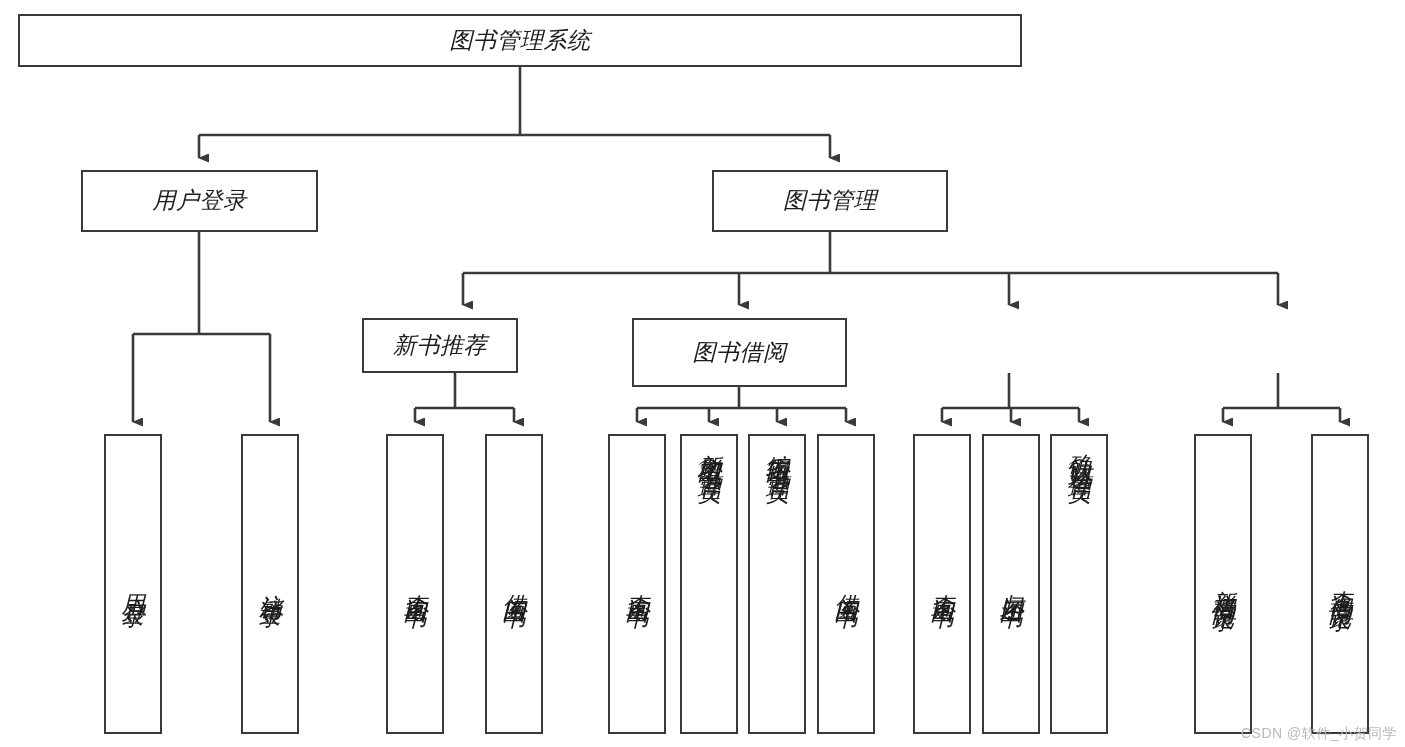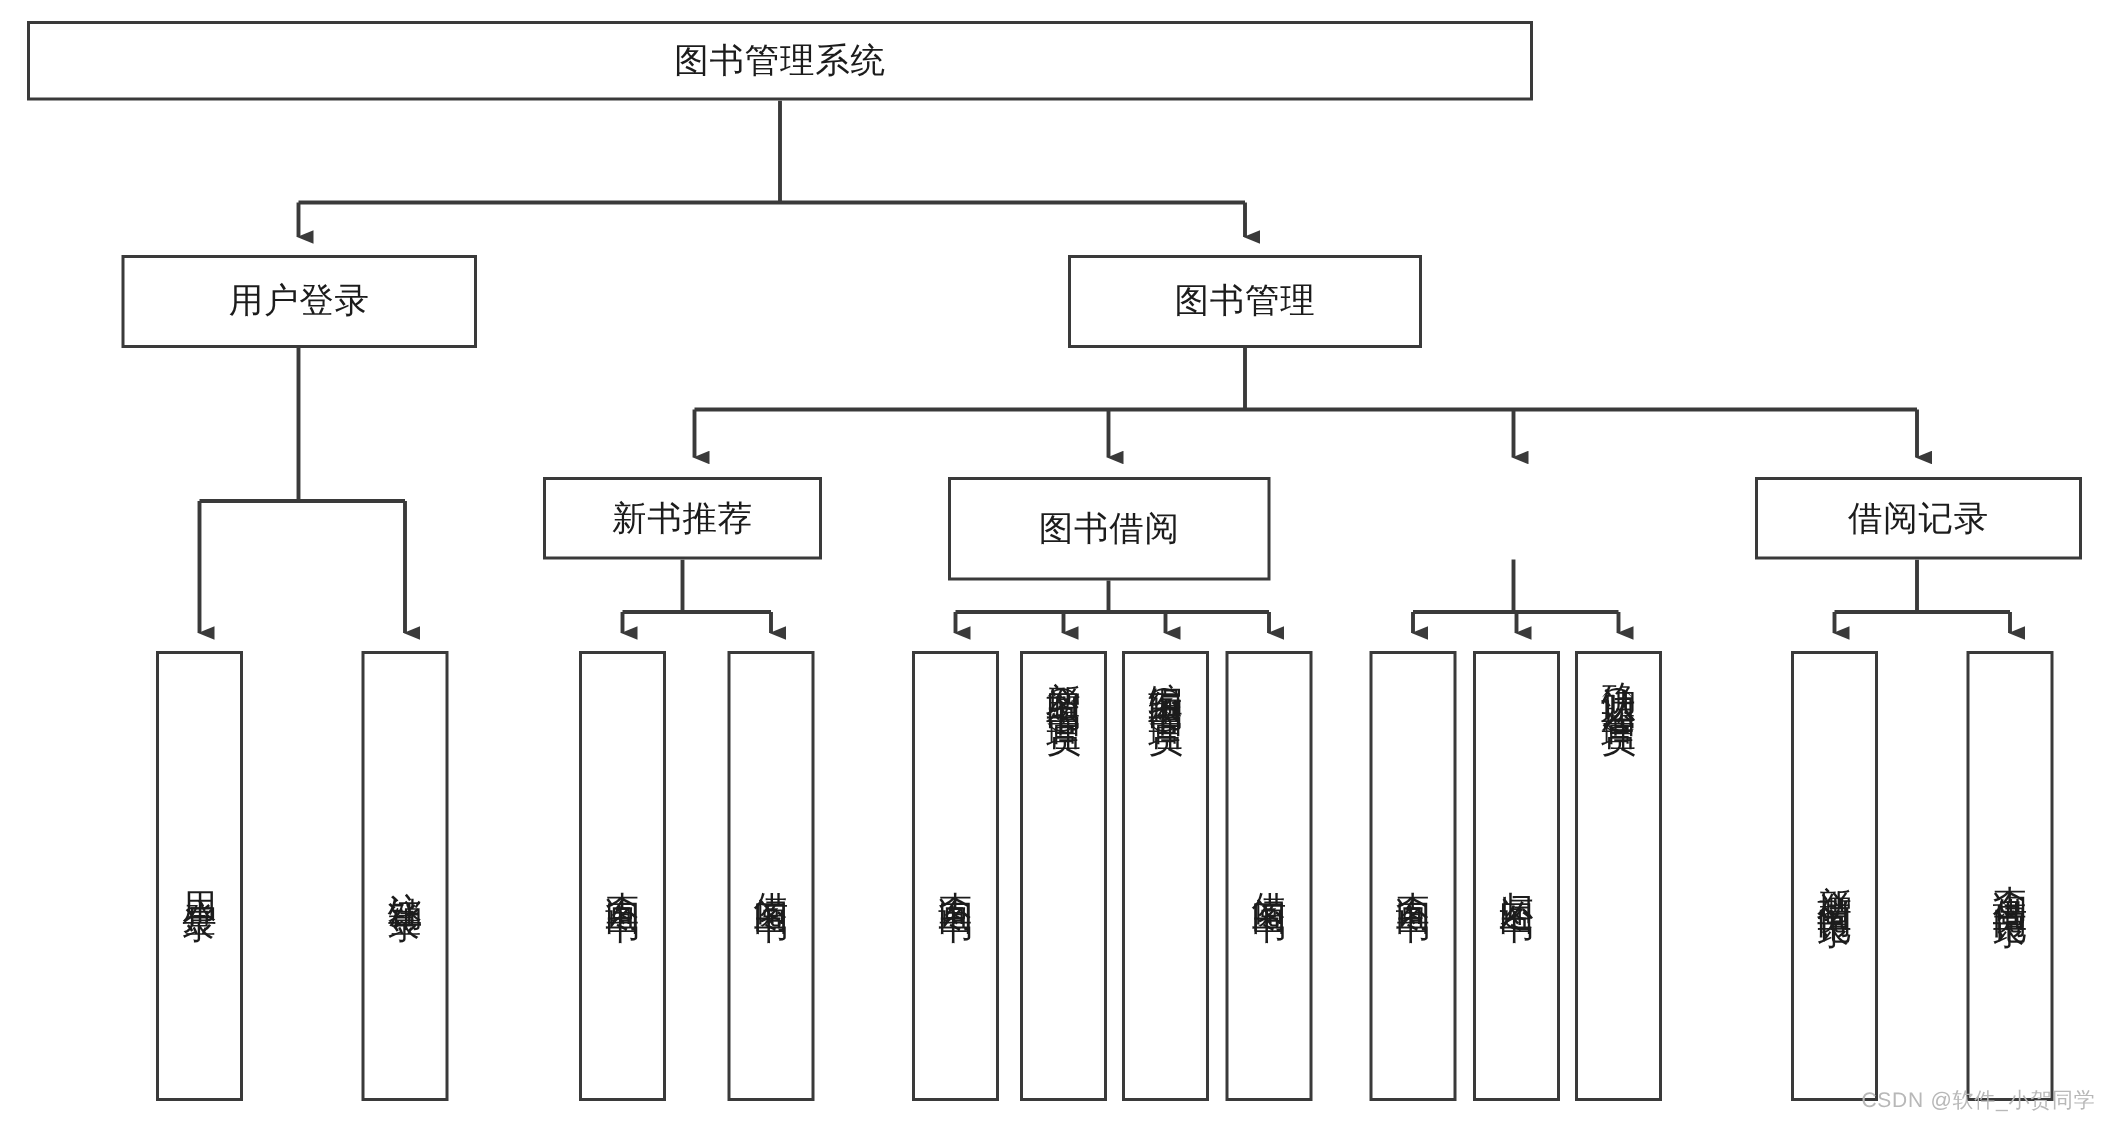--- a/index.html
+++ b/index.html
@@ -28,20 +28,21 @@
     height: 747px;
   }
   .node-box {
     position: absolute;
     box-sizing: border-box;
     border: 2px solid #3a3a3a;
     background: #ffffff;
     display: flex;
     align-items: center;
     justify-content: center;
+    font-style: italic;
   }
   .node-box.horizontal .node-label {
     font-size: 23px;
     color: #1c1c1c;
     line-height: 1.1;
     letter-spacing: 0.5px;
     white-space: nowrap;
   }
   .node-box.vertical {
     align-items: flex-start;
@@ -131,28 +132,25 @@
     <span class="node-label">图书管理系统</span>
   </div>
 
   <div class="node-box horizontal" style="left:81px; top:170px; width:237px; height:62px;">
     <span class="node-label">用户登录</span>
   </div>
   <div class="node-box horizontal" style="left:712px; top:170px; width:236px; height:62px;">
     <span class="node-label">图书管理</span>
   </div>
 
-  <div class="node-box horizontal" style="left:362px; top:318px; width:186px; height:55px;justify-content:center;">
+  <div class="node-box horizontal" style="left:362px; top:318px; width:156px; height:55px;justify-content:center;">
     <span class="node-label">新书推荐</span>
   </div>
   <div class="node-box horizontal" style="left:632px; top:318px; width:215px; height:69px;">
     <span class="node-label">图书借阅</span>
-  </div>
-  <div class="node-box horizontal" style="left:1170px; top:318px; width:218px; height:55px;">
-    <span class="node-label">借阅记录</span>
   </div>
 
   <div class="node-box vertical centered" style="left:104px; top:434px; width:58px; height:300px;">
     <span class="node-label">用户登录</span>
   </div>
   <div class="node-box vertical centered" style="left:241px; top:434px; width:58px; height:300px;">
     <span class="node-label">注销登录</span>
   </div>
 
   <div class="node-box vertical centered" style="left:386px; top:434px; width:58px; height:300px;">

